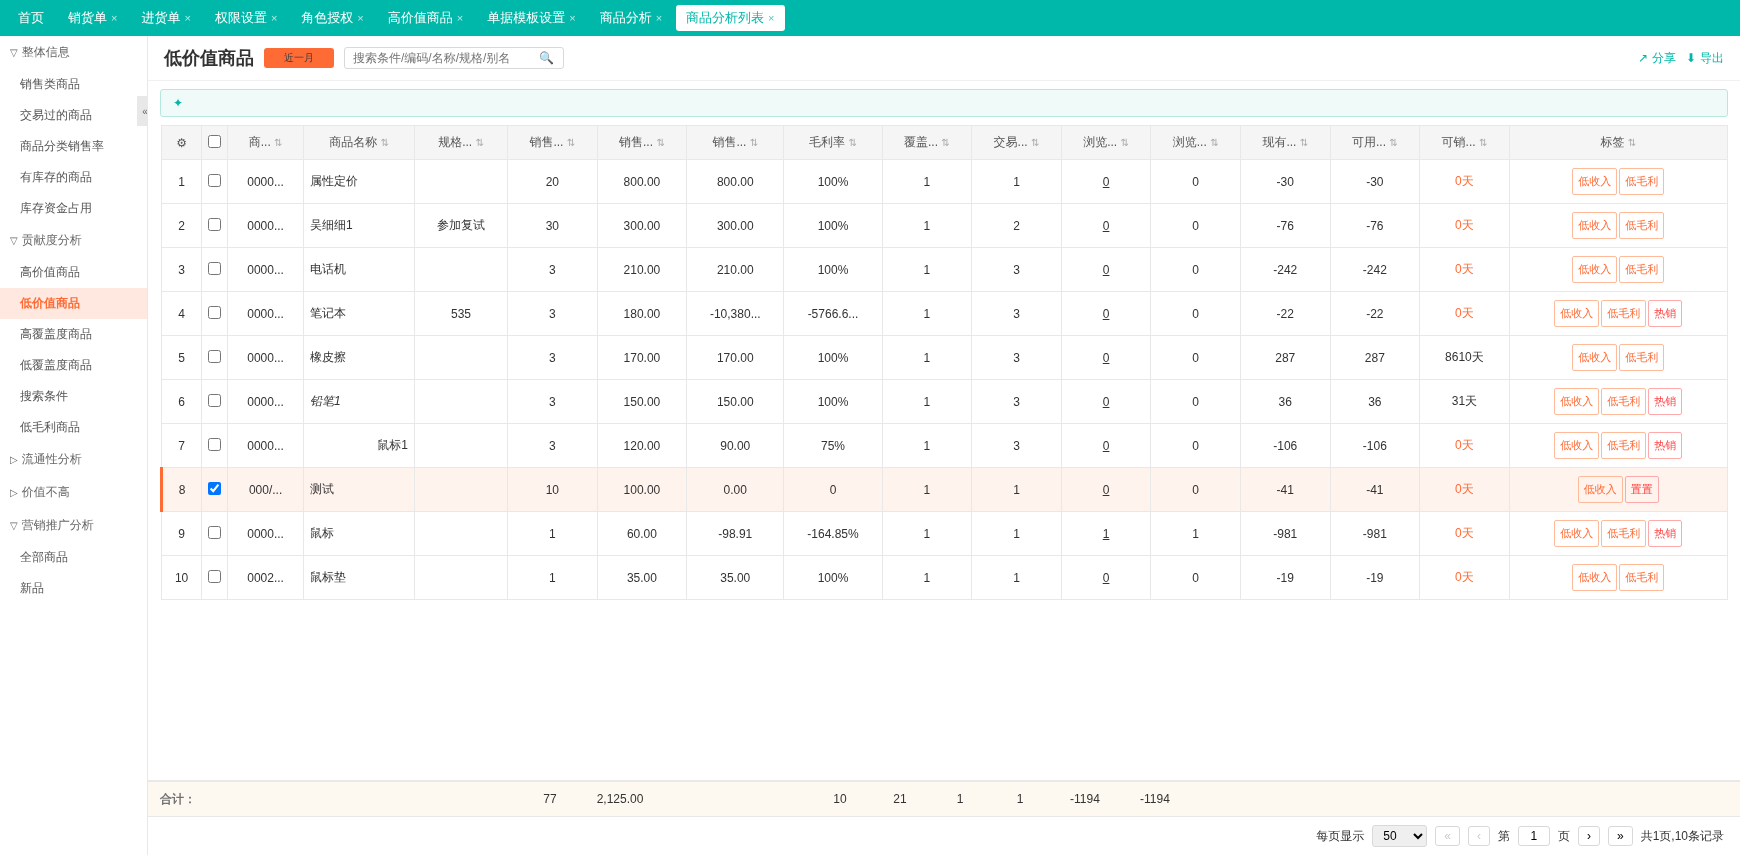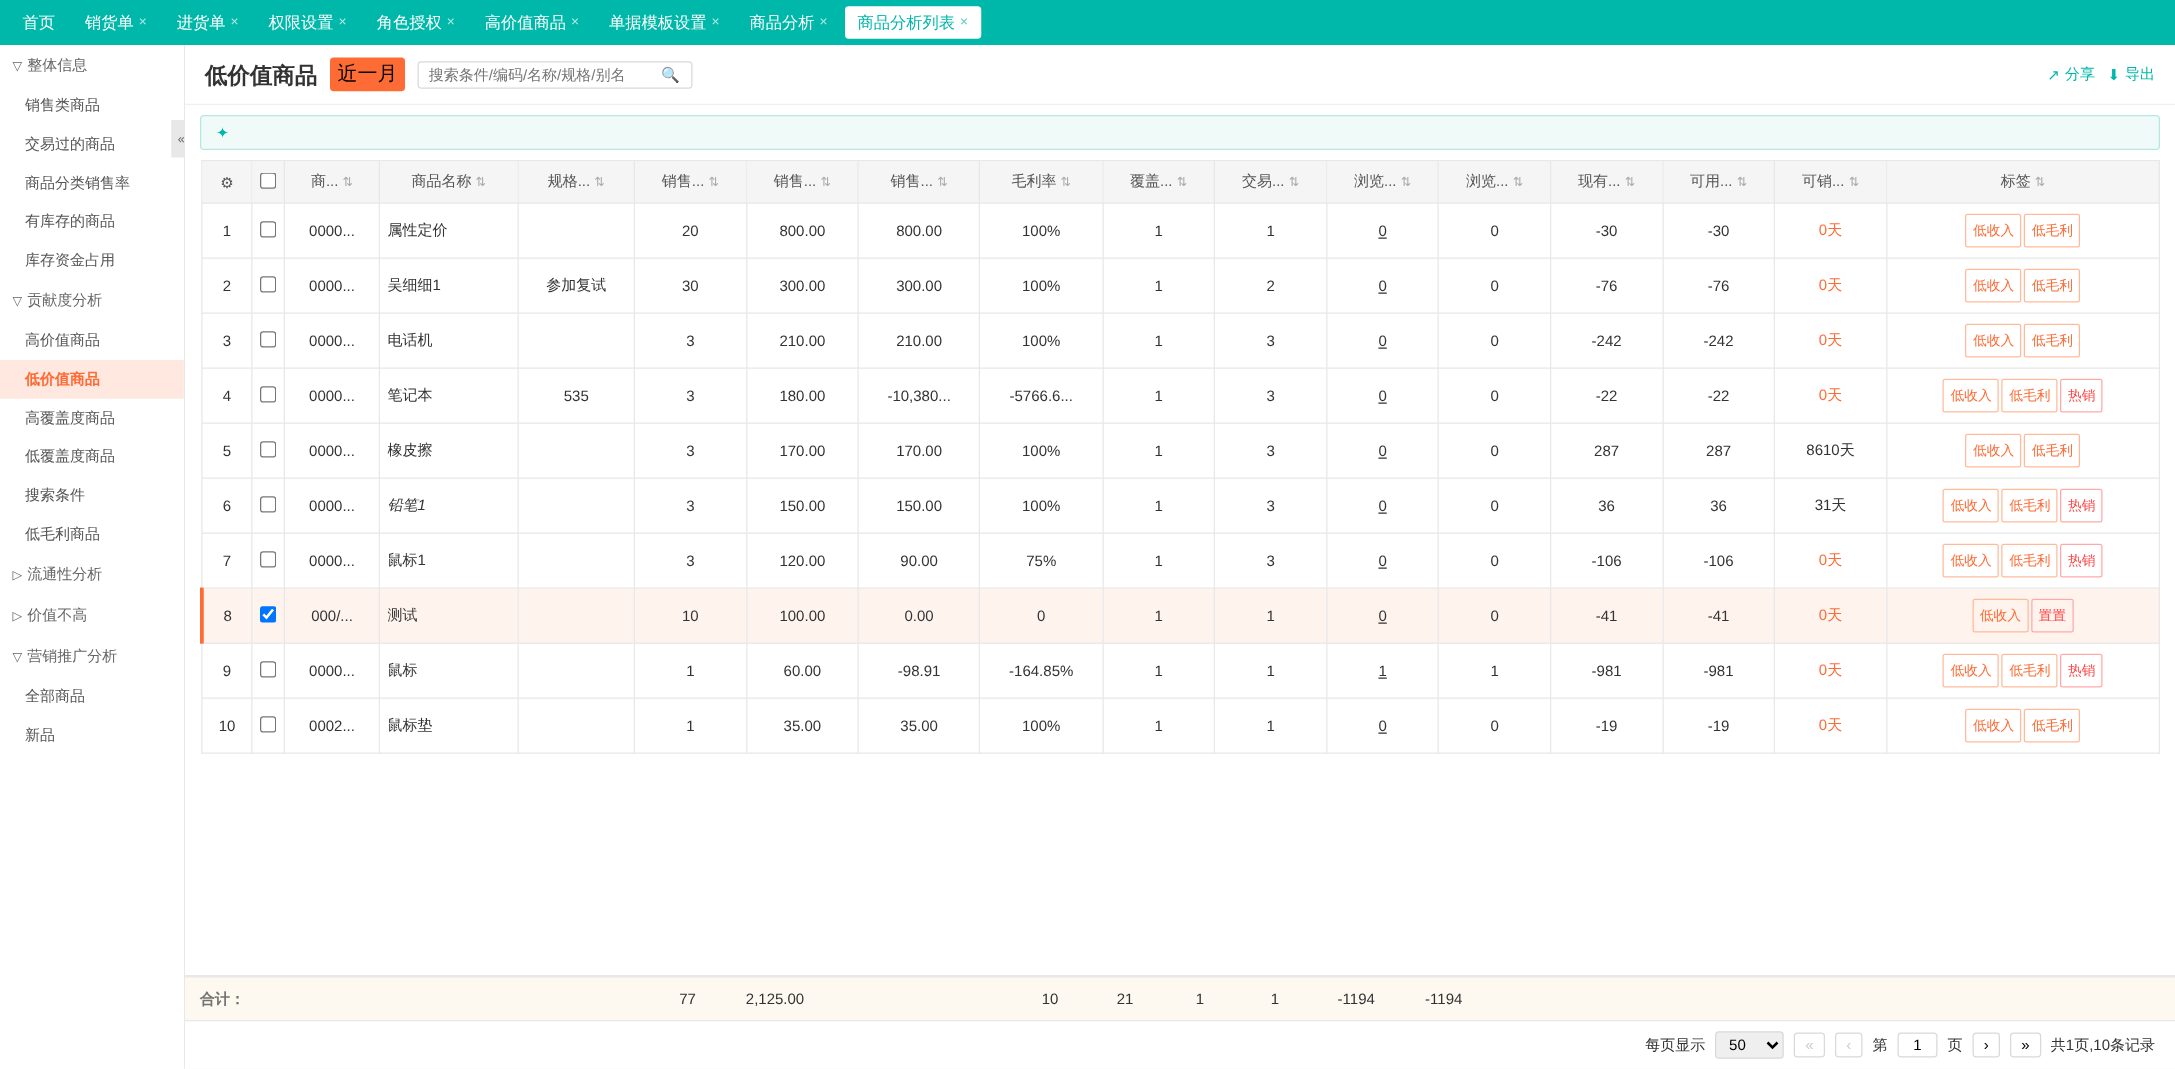--- a/index.html
+++ b/index.html
@@ -79,25 +79,25 @@
     .page-header {
       display: flex;
       align-items: center;
       padding: 10px 16px;
       border-bottom: 1px solid #f0f0f0;
       gap: 10px;
     }
     .page-title { font-size: 18px; font-weight: bold; color: #333; }
     .time-filter-btn {
       background: #ff6b35;
-      color: #000000;
+      color: #404040;
       border: none;
       border-radius: 3px;
-      padding: 3px 6px;
-      font-size: 16px;
+      padding: 3px 20px;
+      font-size: 10px;
       cursor: pointer;
     }
     .search-box {
       display: flex;
       align-items: center;
       border: 1px solid #d9d9d9;
       border-radius: 3px;
       padding: 3px 8px;
       gap: 6px;
       min-width: 220px;
@@ -476,21 +476,21 @@
       <td>36</td>
       <td class="">31天</td>
       <td><span class="tag tag-orange">低收入</span><span class="tag tag-orange">低毛利</span><span class="tag tag-red">热销</span></td>
     </tr>
             <tr>
       <td>7</td>
       <td class="checkbox-cell">
         <input type="checkbox" style="">
       </td>
       <td>0000...</td>
-      <td style="text-align:left;">鼠标1</td>
+      <td style="text-align:right;">鼠标1</td>
       <td></td>
       <td>3</td>
       <td>120.00</td>
       <td>90.00</td>
       <td>75%</td>
       <td>1</td>
       <td>3</td>
       <td><span class="underline">0</span></td>
       <td>0</td>
       <td>-106</td>

